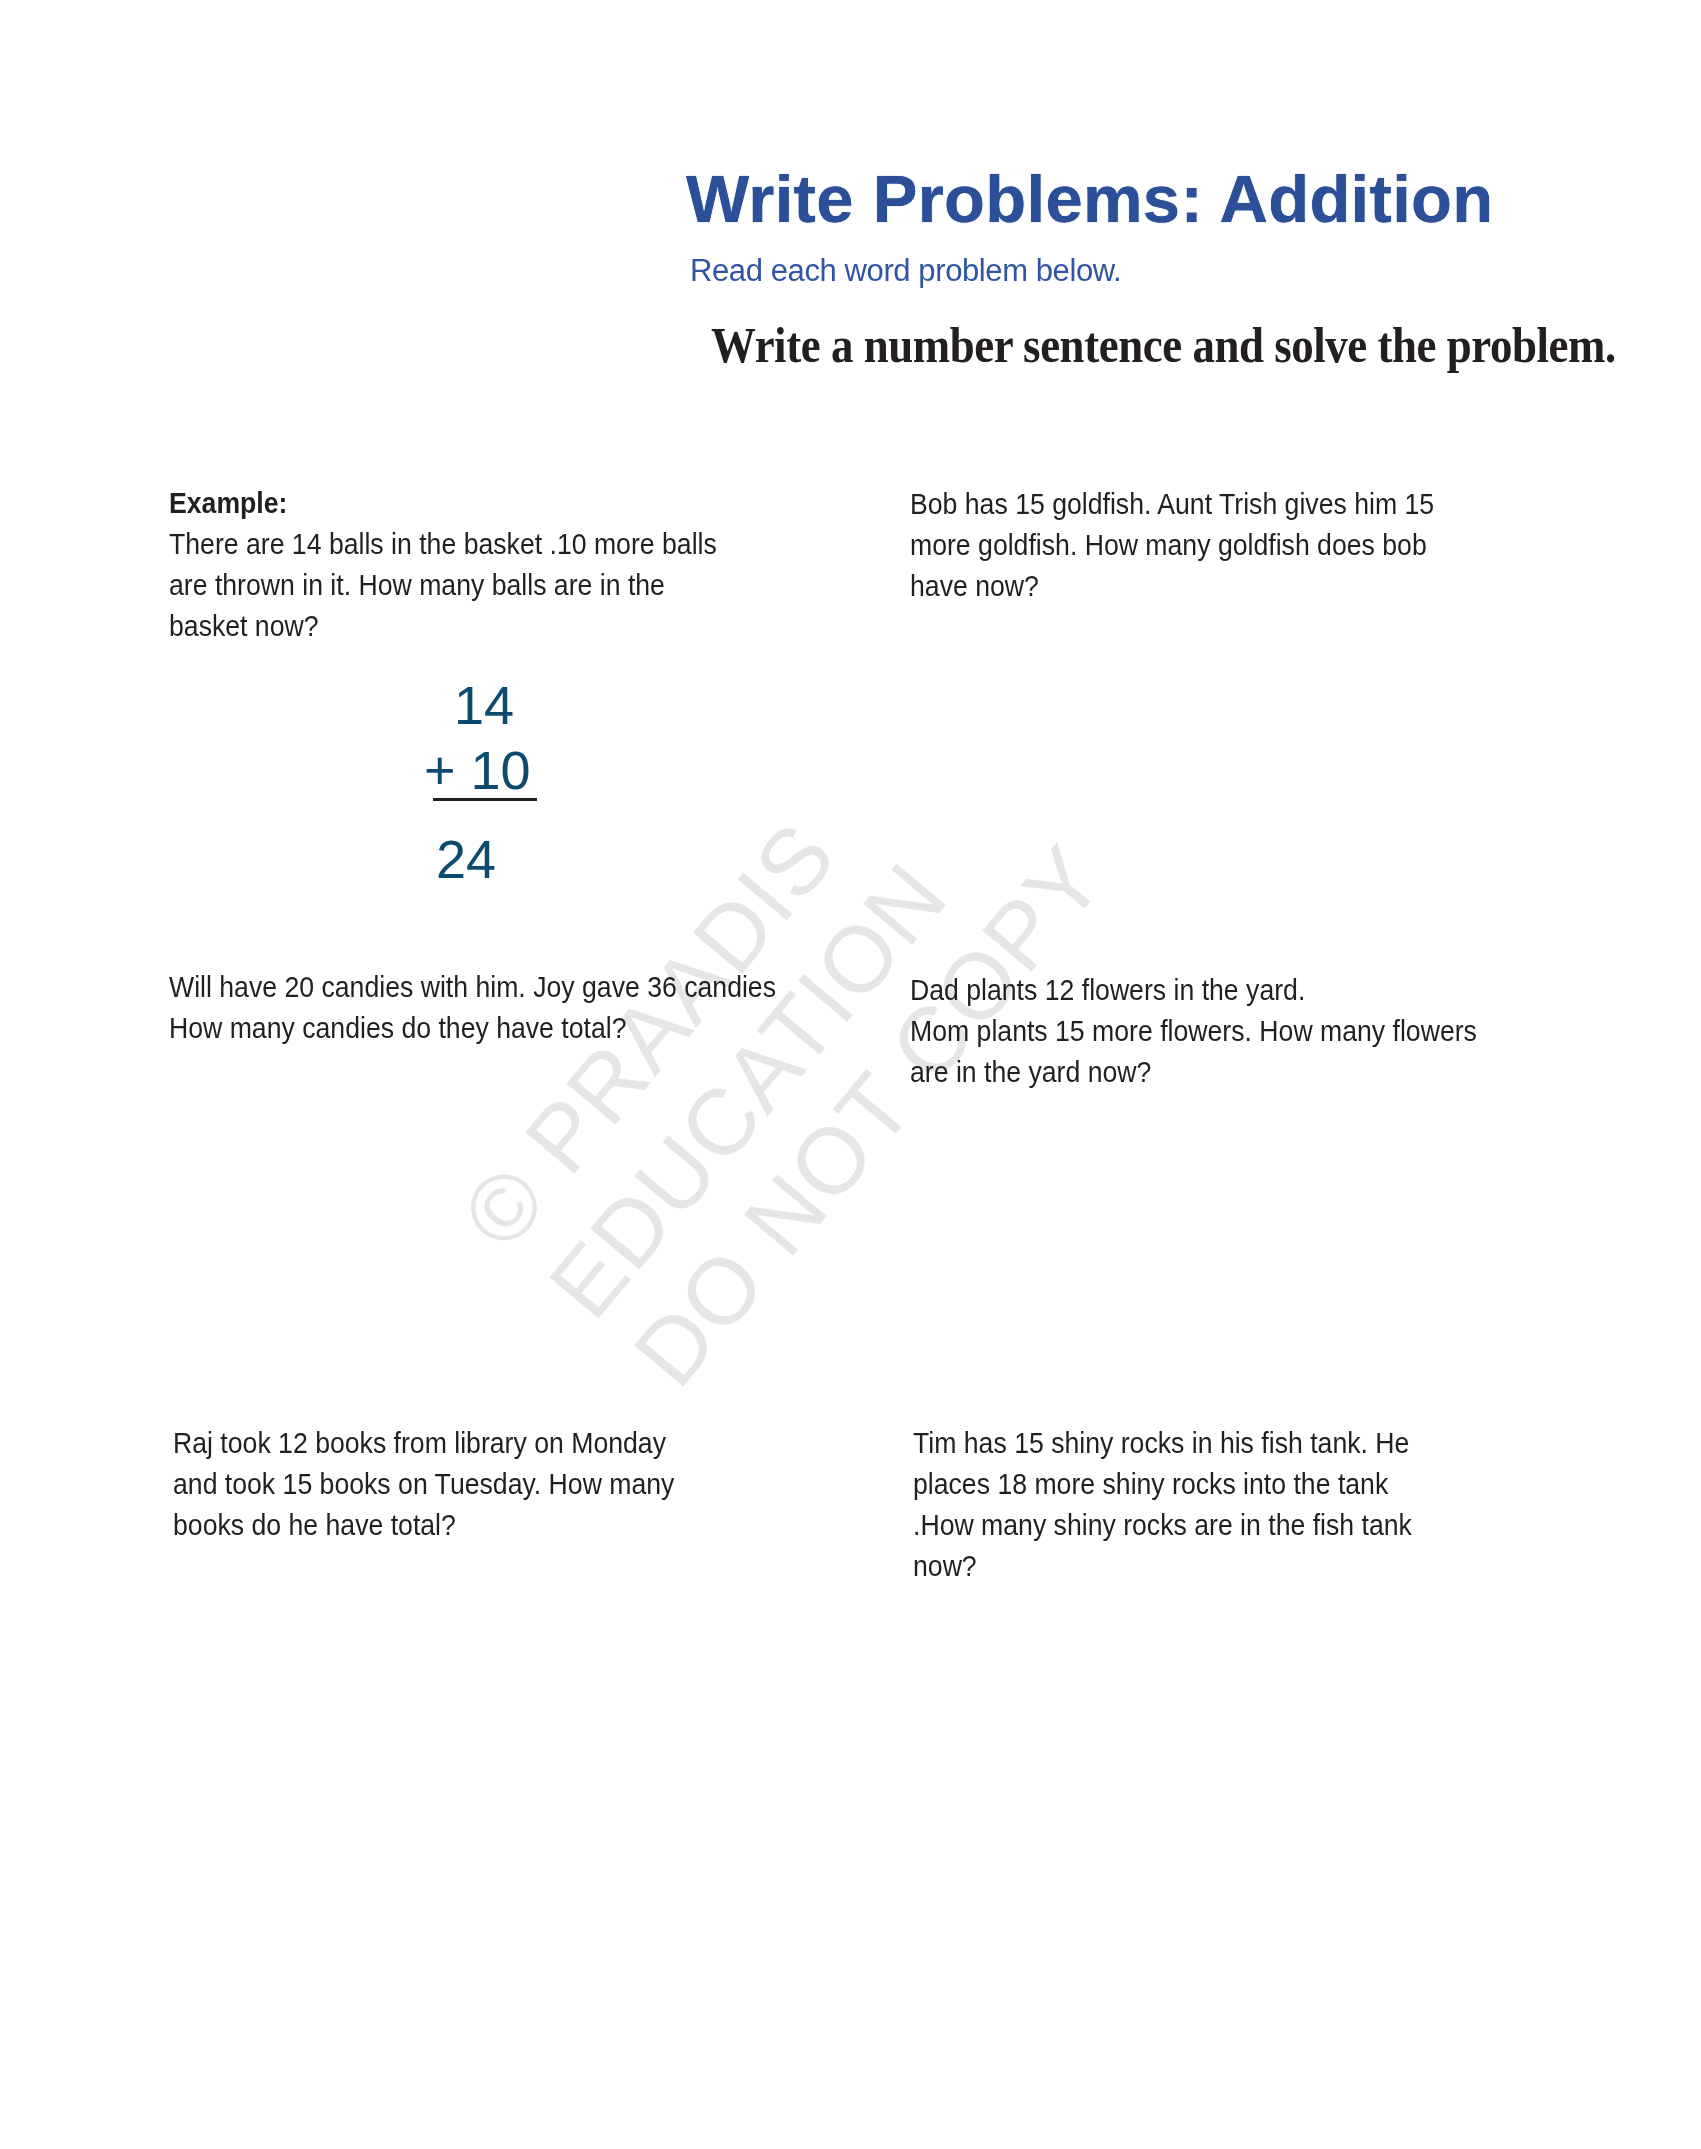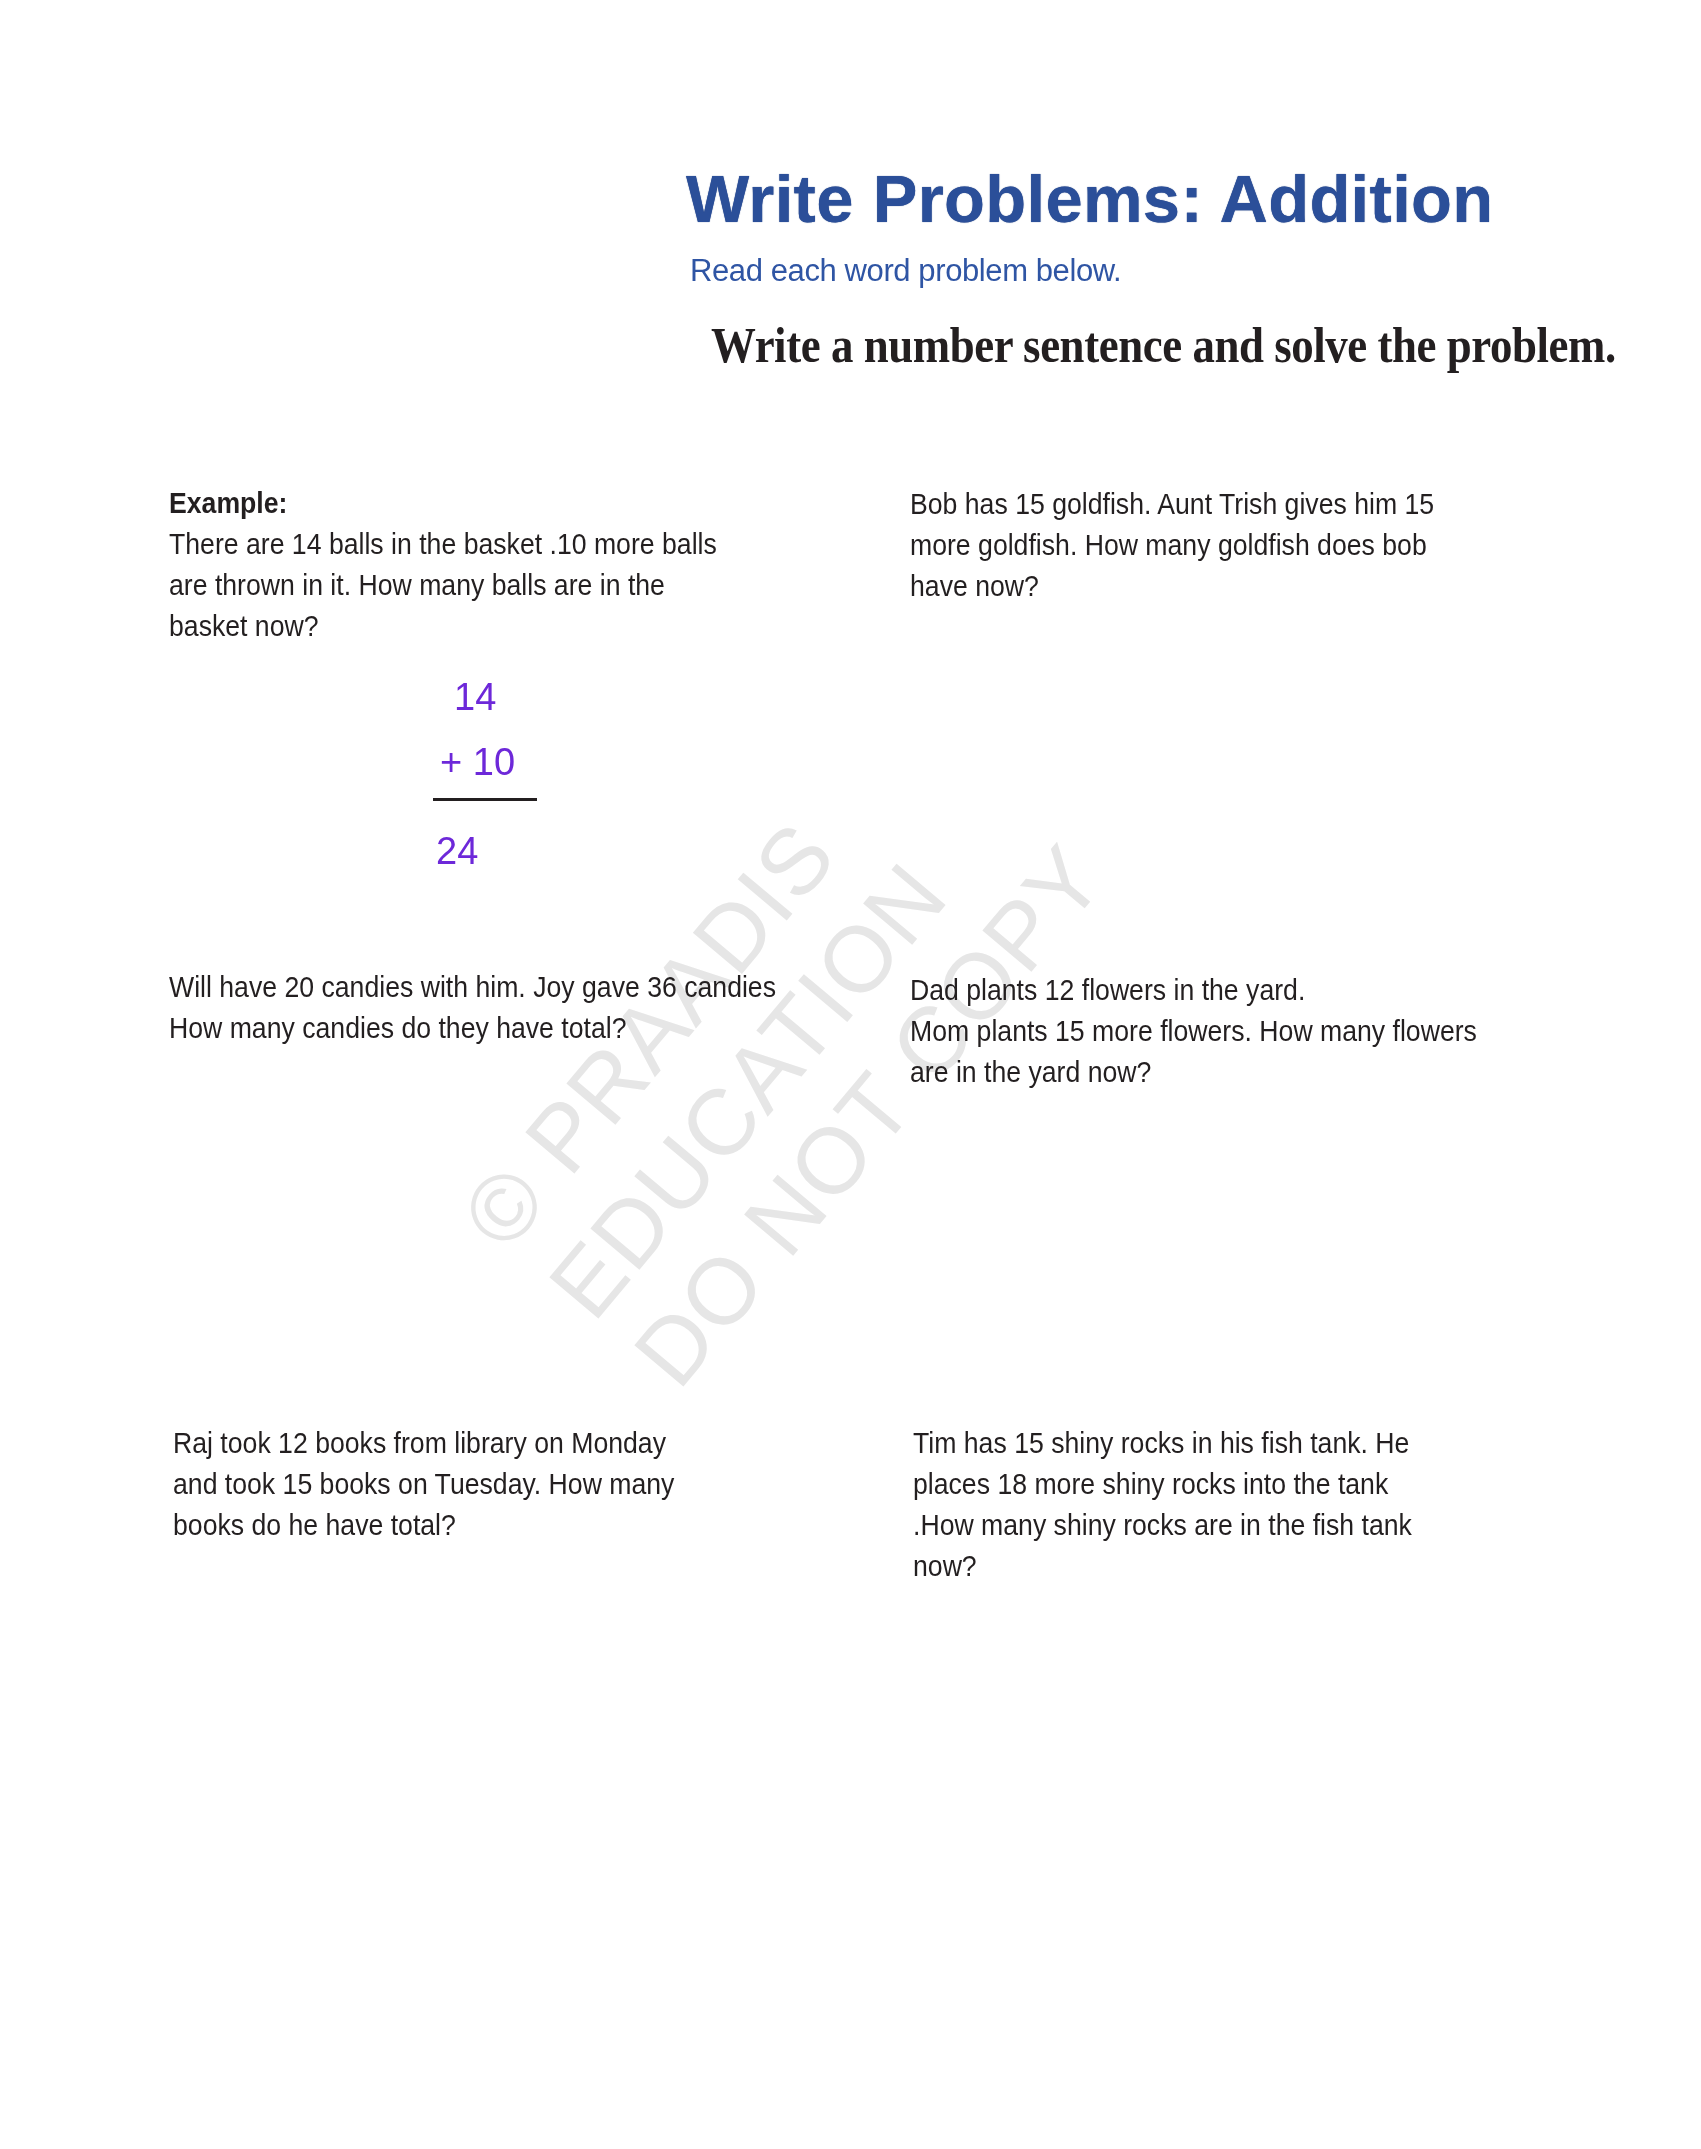--- a/index.html
+++ b/index.html
@@ -11,21 +11,21 @@
   .wm-line { position: absolute; white-space: nowrap; font-family: "Liberation Sans", sans-serif; font-size: 93px; line-height: 1; color: #e6e6e6; transform-origin: 0 100%; transform: rotate(-50deg); letter-spacing: 1.8px; }
 
   .title { left: 686px; top: 165px; font-size: 67px; line-height: 1; font-weight: bold; color: #2b4f99; letter-spacing: 0.3px; text-shadow: 0 0 0.9px #1c3a7a; }
   .subtitle { left: 690px; top: 255px; font-size: 31px; line-height: 1; color: #2f55a4; letter-spacing: -0.4px; }
   .instruction { left: 711px; top: 320px; font-family: "Liberation Serif", serif; font-weight: bold; font-size: 51px; line-height: 1; color: #231f20; transform-origin: 0 0; transform: scaleX(0.88); letter-spacing: -0.5px; }
 
   .problem { position: absolute; font-size: 29.6px; line-height: 41px; color: #231f20; transform-origin: 0 0; transform: scaleX(0.9); }
   .problem .line { display: block; white-space: nowrap; }
   .problem .label { display: block; font-weight: bold; }
 
-  .math { position: absolute; font-size: 38px; line-height: 1; color: #6d28d9; white-space: nowrap; }
+  .math { position: absolute; font-size: 54px; line-height: 1; color: #0c4a6e; white-space: nowrap; }
   .rule { position: absolute; height: 2.7px; background: #231f20; }
 </style>
 </head>
 <body>
 
 <div class="watermark">
   <div class="wm-line" style="left:518px; top:1171px;">© PRAADIS</div>
   <div class="wm-line" style="left:605px; top:1241px;">EDUCATION</div>
   <div class="wm-line" style="left:690px; top:1309px;">DO NOT COPY</div>
 </div>
@@ -35,21 +35,21 @@
 <div class="abs instruction">Write a number sentence and solve the problem.</div>
 
 <div class="problem" style="left:169px; top:482px;">
   <span class="label">Example:</span>
   <span class="line">There are 14 balls in the basket .10 more balls</span>
   <span class="line">are thrown in it. How many balls are in the</span>
   <span class="line">basket now?</span>
 </div>
 
 <div class="math" style="left:454px; top:678px;">14</div>
-<div class="math" style="left:440px; top:743px;">+ 10</div>
+<div class="math" style="left:424px; top:743px;">+ 10</div>
 <div class="rule" style="left:433px; top:798px; width:104px;"></div>
 <div class="math" style="left:428px; top:832px;margin-left:8px;">24</div>
 
 <div class="problem" style="left:910px; top:483px;">
   <span class="line">Bob has 15 goldfish.  Aunt Trish gives him 15</span>
   <span class="line">more goldfish. How many goldfish does bob</span>
   <span class="line">have now?</span>
 </div>
 
 <div class="problem" style="left:169px; top:966px;">

